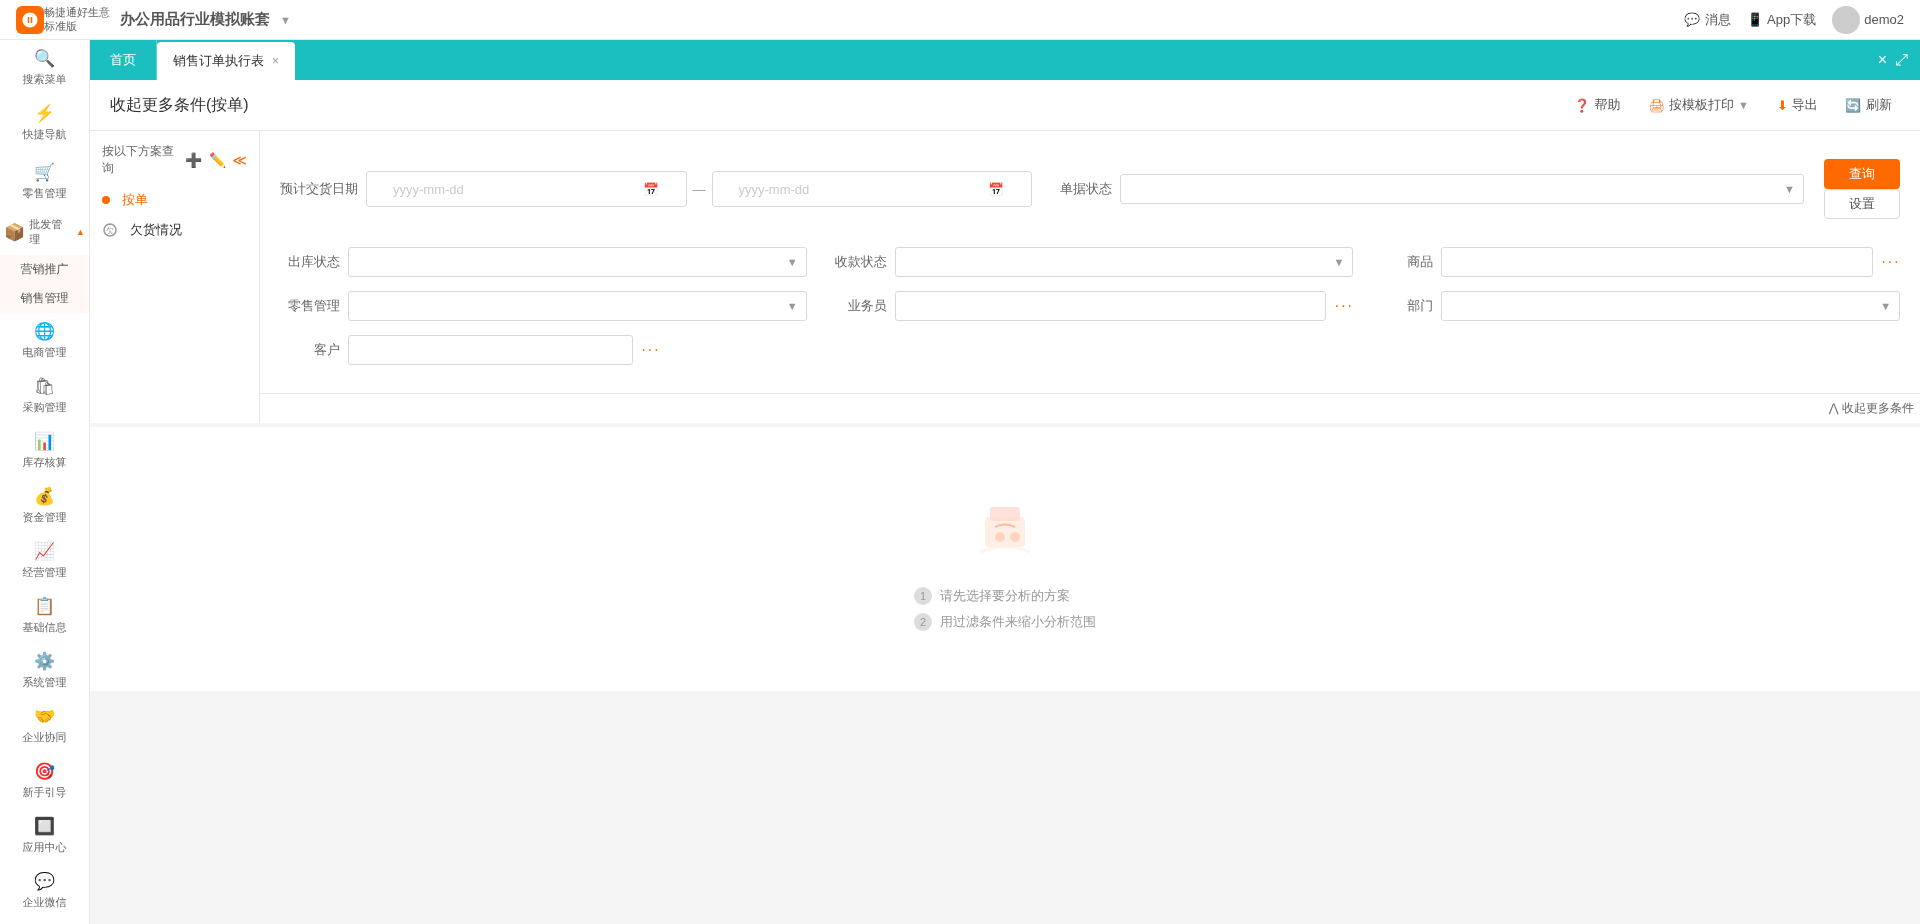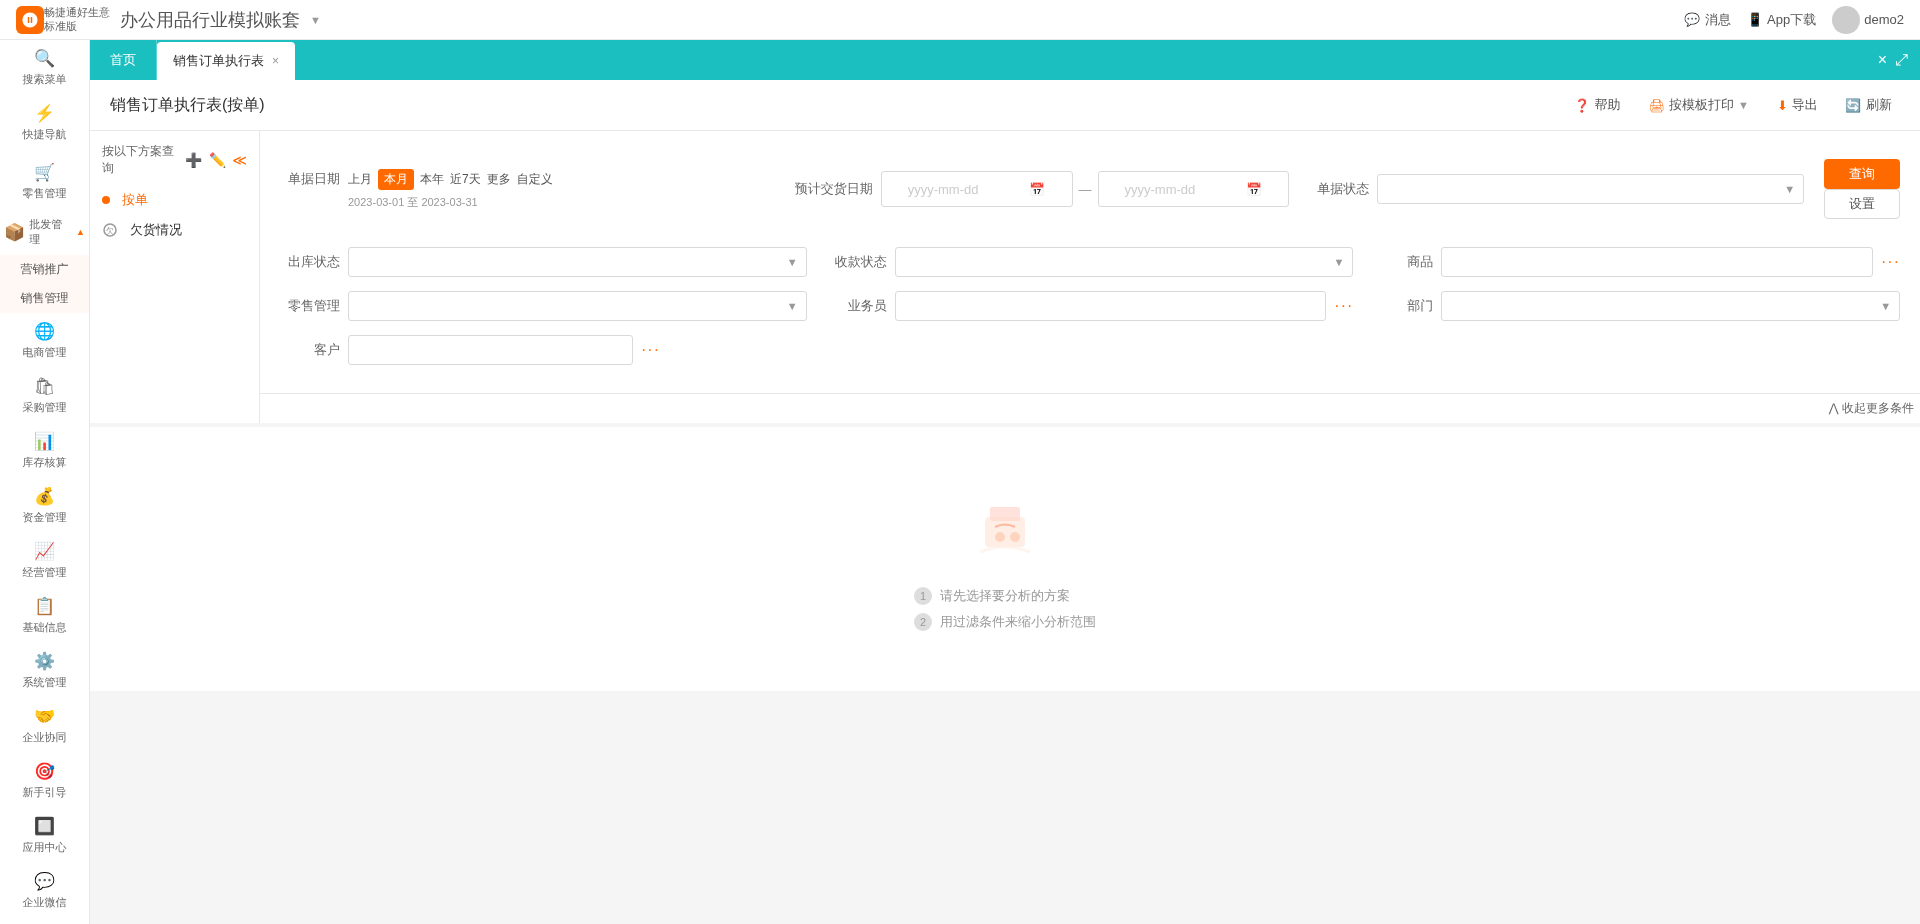--- a/index.html
+++ b/index.html
@@ -14,21 +14,21 @@
       justify-content: space-between;
       padding: 0 16px;
       border-bottom: 1px solid #e8e8e8;
       flex-shrink: 0;
     }
     .top-bar-left { display: flex; align-items: center; gap: 10px; }
     .logo-area { display: flex; align-items: center; gap: 0; }
     .logo-icon { width: 28px; height: 28px; background: #ff6a00; border-radius: 6px; display: flex; align-items: center; justify-content: center; }
     .logo-icon svg { width: 18px; height: 18px; fill: #fff; }
     .logo-text { font-size: 11px; color: #666; line-height: 1.2; }
-    .app-title { font-size: 18px; color: #555; }
+    .app-title { font-size: 15px; color: #555; font-weight: bold; }
     .app-title-arrow { color: #999; font-size: 11px; cursor: pointer; }
     .top-bar-right { display: flex; align-items: center; gap: 16px; }
     .top-bar-action { display: flex; align-items: center; gap: 4px; cursor: pointer; color: #555; font-size: 13px; }
     .avatar { width: 28px; height: 28px; border-radius: 50%; background: #ccc; overflow: hidden; display: flex; align-items: center; justify-content: center; }
 
     
     .main-layout { display: flex; flex: 1; overflow: hidden; }
 
     
     .sidebar {
@@ -367,21 +367,21 @@
       </div>
       <div class="tab-bar-actions">
         <span class="tab-bar-btn">×</span>
         <span class="tab-bar-btn">⤢</span>
       </div>
     </div>
 
     <div class="page-content">
 
       <div class="page-header">
-        <h1 class="page-title">销售订单执行表(按单)</h1>
+        <h1 class="page-title">收起更多条件(按单)</h1>
         <div class="page-actions">
           <div class="page-action-btn">
             <span class="icon">❓</span>
             <span>帮助</span>
           </div>
           <div class="page-action-btn">
             <span class="icon">🖨</span>
             <span>按模板打印</span>
             <span style="font-size:11px;color:#999;">▼</span>
           </div>
@@ -418,36 +418,20 @@
               </svg>
             <span>欠货情况</span>
           </div>
         </div>
 
         <div style="flex:1; display:flex; flex-direction:column;">
           <div class="filter-form">
 
             <div class="filter-row">
 
-              <div class="filter-field" style="min-width:380px; flex-direction:column; align-items:flex-start; gap:4px;">
-                <div style="display:flex; align-items:center; gap:8px;">
-                  <span class="filter-label">单据日期</span>
-                  <div style="display:flex; gap:6px; align-items:center;">
-                    <span class="date-tab">上月</span>
-                    <span class="date-tab active">本月</span>
-                    <span class="date-tab">本年</span>
-                    <span class="date-tab">近7天</span>
-                    <span class="date-tab">更多</span>
-                    <span class="date-tab">自定义</span>
-                  </div>
-                </div>
-                <div style="margin-left:68px;">
-                  <span class="date-range-text">2023-03-01 至 2023-03-31</span>
-                </div>
-              </div>
 
               <div class="filter-field" style="min-width:400px;">
                 <span class="filter-label">预计交货日期</span>
                 <div class="date-range">
                   <div class="date-input">
                     <span style="color:#ccc;">yyyy-mm-dd</span>
                     <span class="cal-icon">📅</span>
                   </div>
                   <span class="separator">—</span>
                   <div class="date-input">

